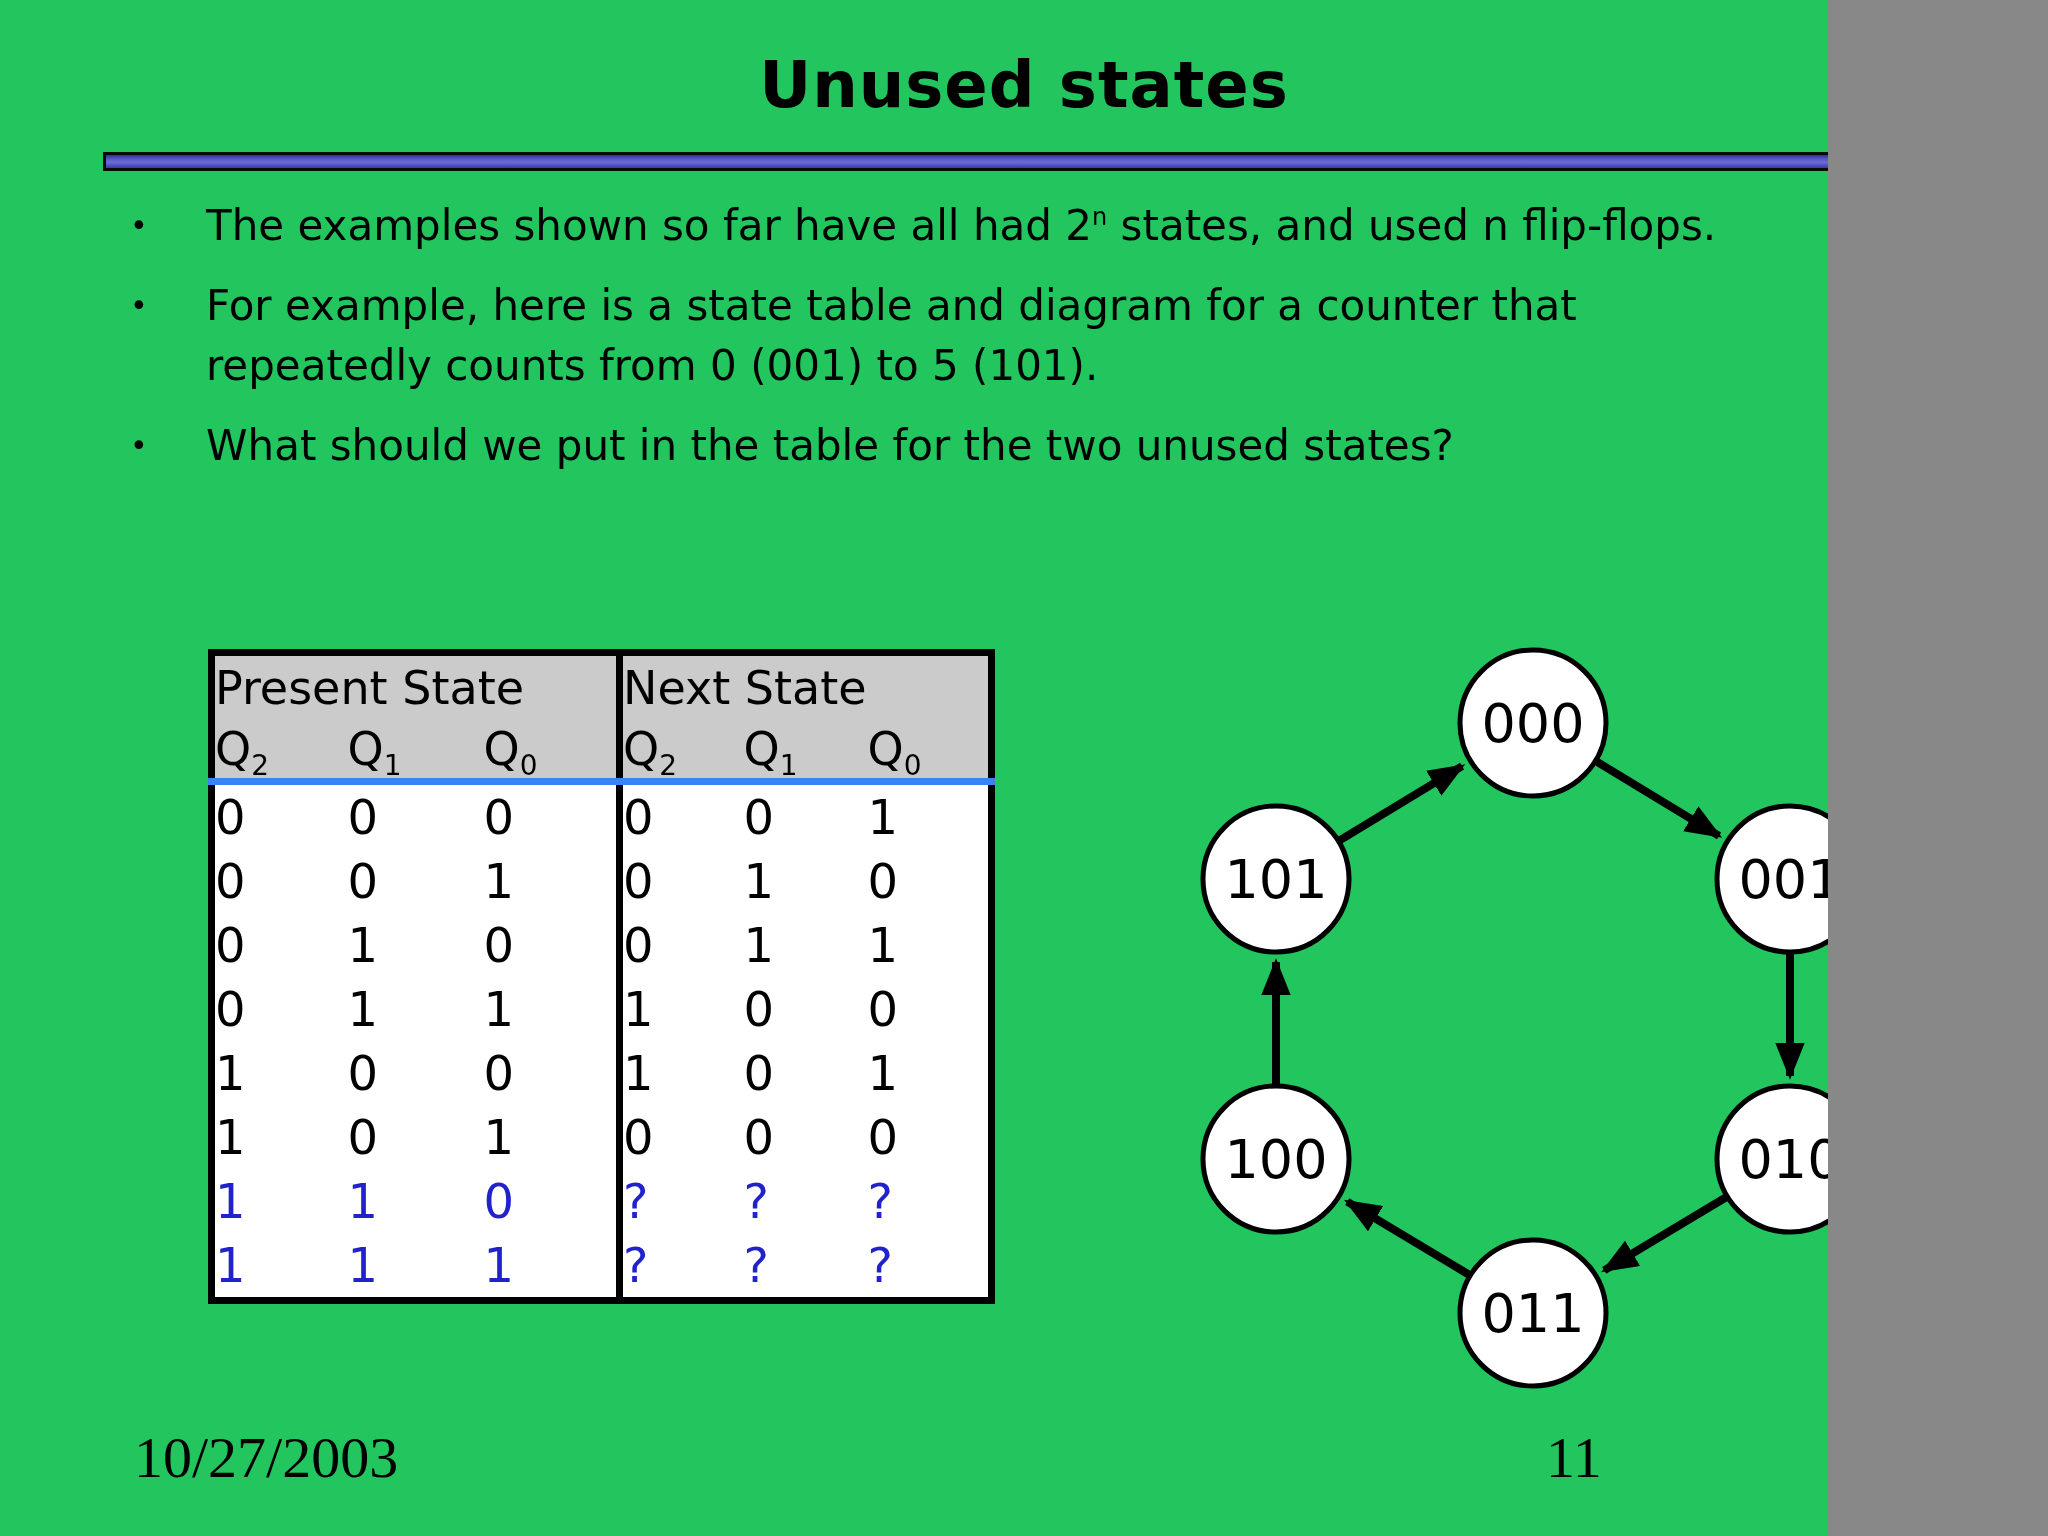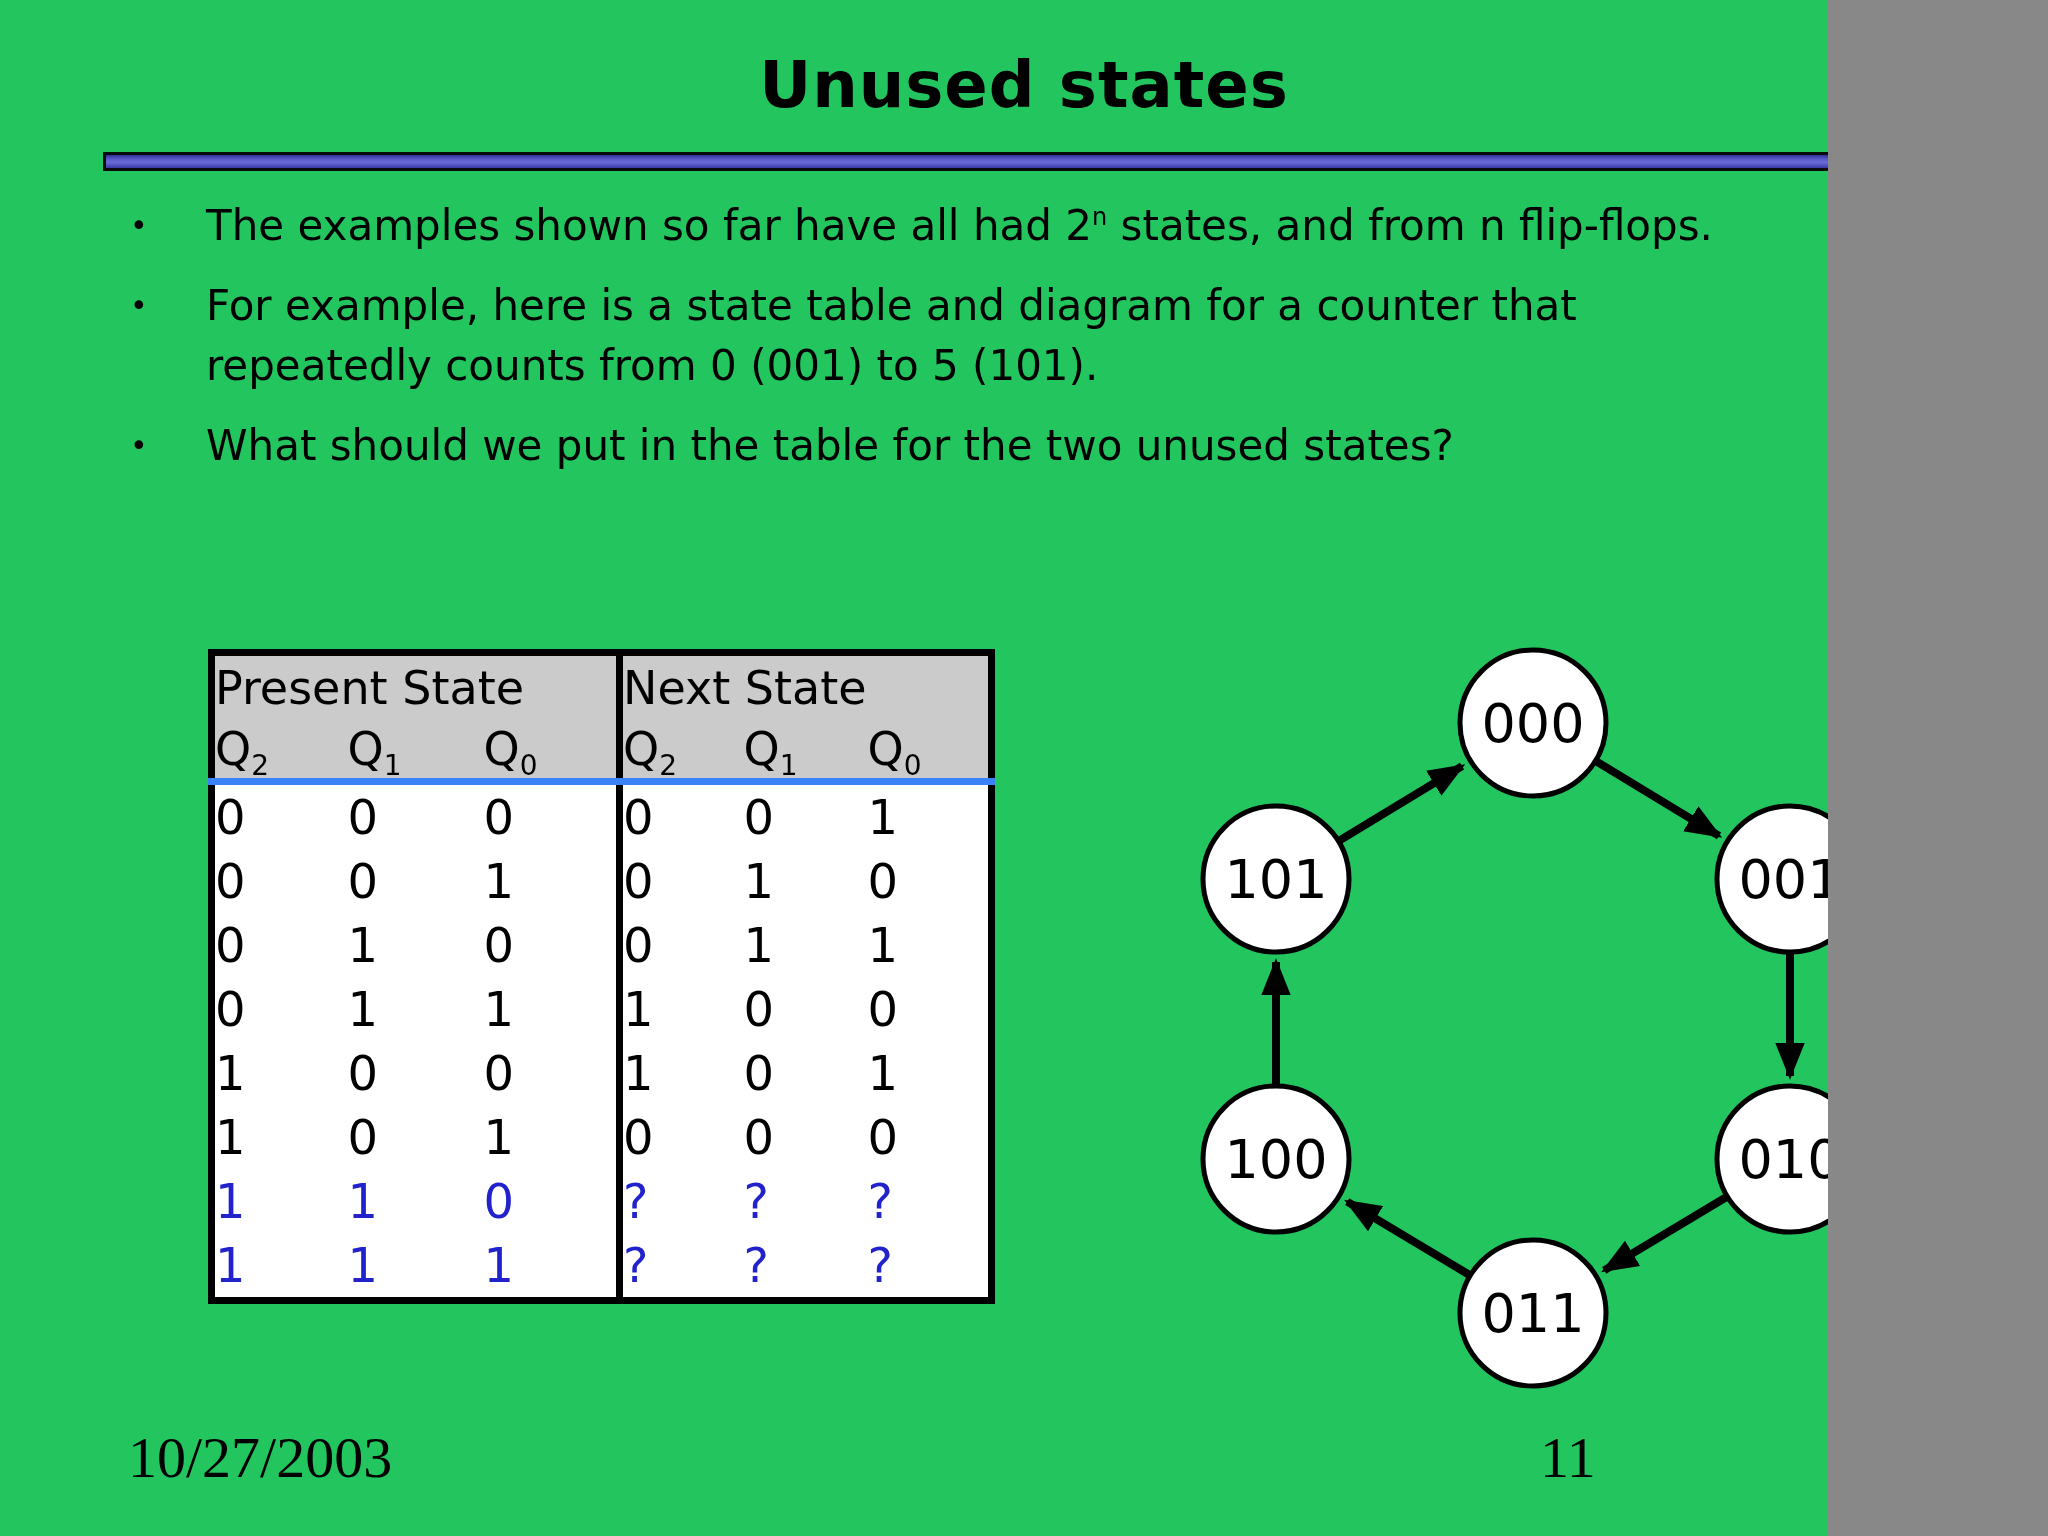--- a/index.html
+++ b/index.html
@@ -65,39 +65,40 @@
   }
   .diagram text{
     font-family:"DejaVu Sans", sans-serif;
     font-size:54px;
   }
   
   .footer-item{
     position:absolute;top:1424px;
     font-family:"Liberation Serif", serif;
     font-size:58px;
+    margin-left:6px;
   }
   .f-date{left:128px;}
   .f-section{left:636px;}
   .f-page{left:1540px;text-align:center;}
 </style>
 </head>
 <body>
 
 <div class="slide">
 
   <div class="title">Unused states</div>
   <div class="rule-bar"></div>
 
   <div class="bullets">
 
     <div class="bullet">
       <span class="marker">•</span>
       <div class="lines">
-        <div class="line"><span>The examples shown so far have all had 2</span><sup>n</sup><span> states, and from n flip-flops.</span></div>
+        <div class="line"><span>The examples shown so far have all had 2</span><sup>n</sup><span> states, and used n flip-flops.</span></div>
       </div>
     </div>
 
     <div class="bullet">
       <span class="marker">•</span>
       <div class="lines">
         <div class="line">For example, here is a state table and diagram for a counter that</div>
         <div class="line">repeatedly counts from 0 (001) to 5 (101).</div>
       </div>
     </div>

